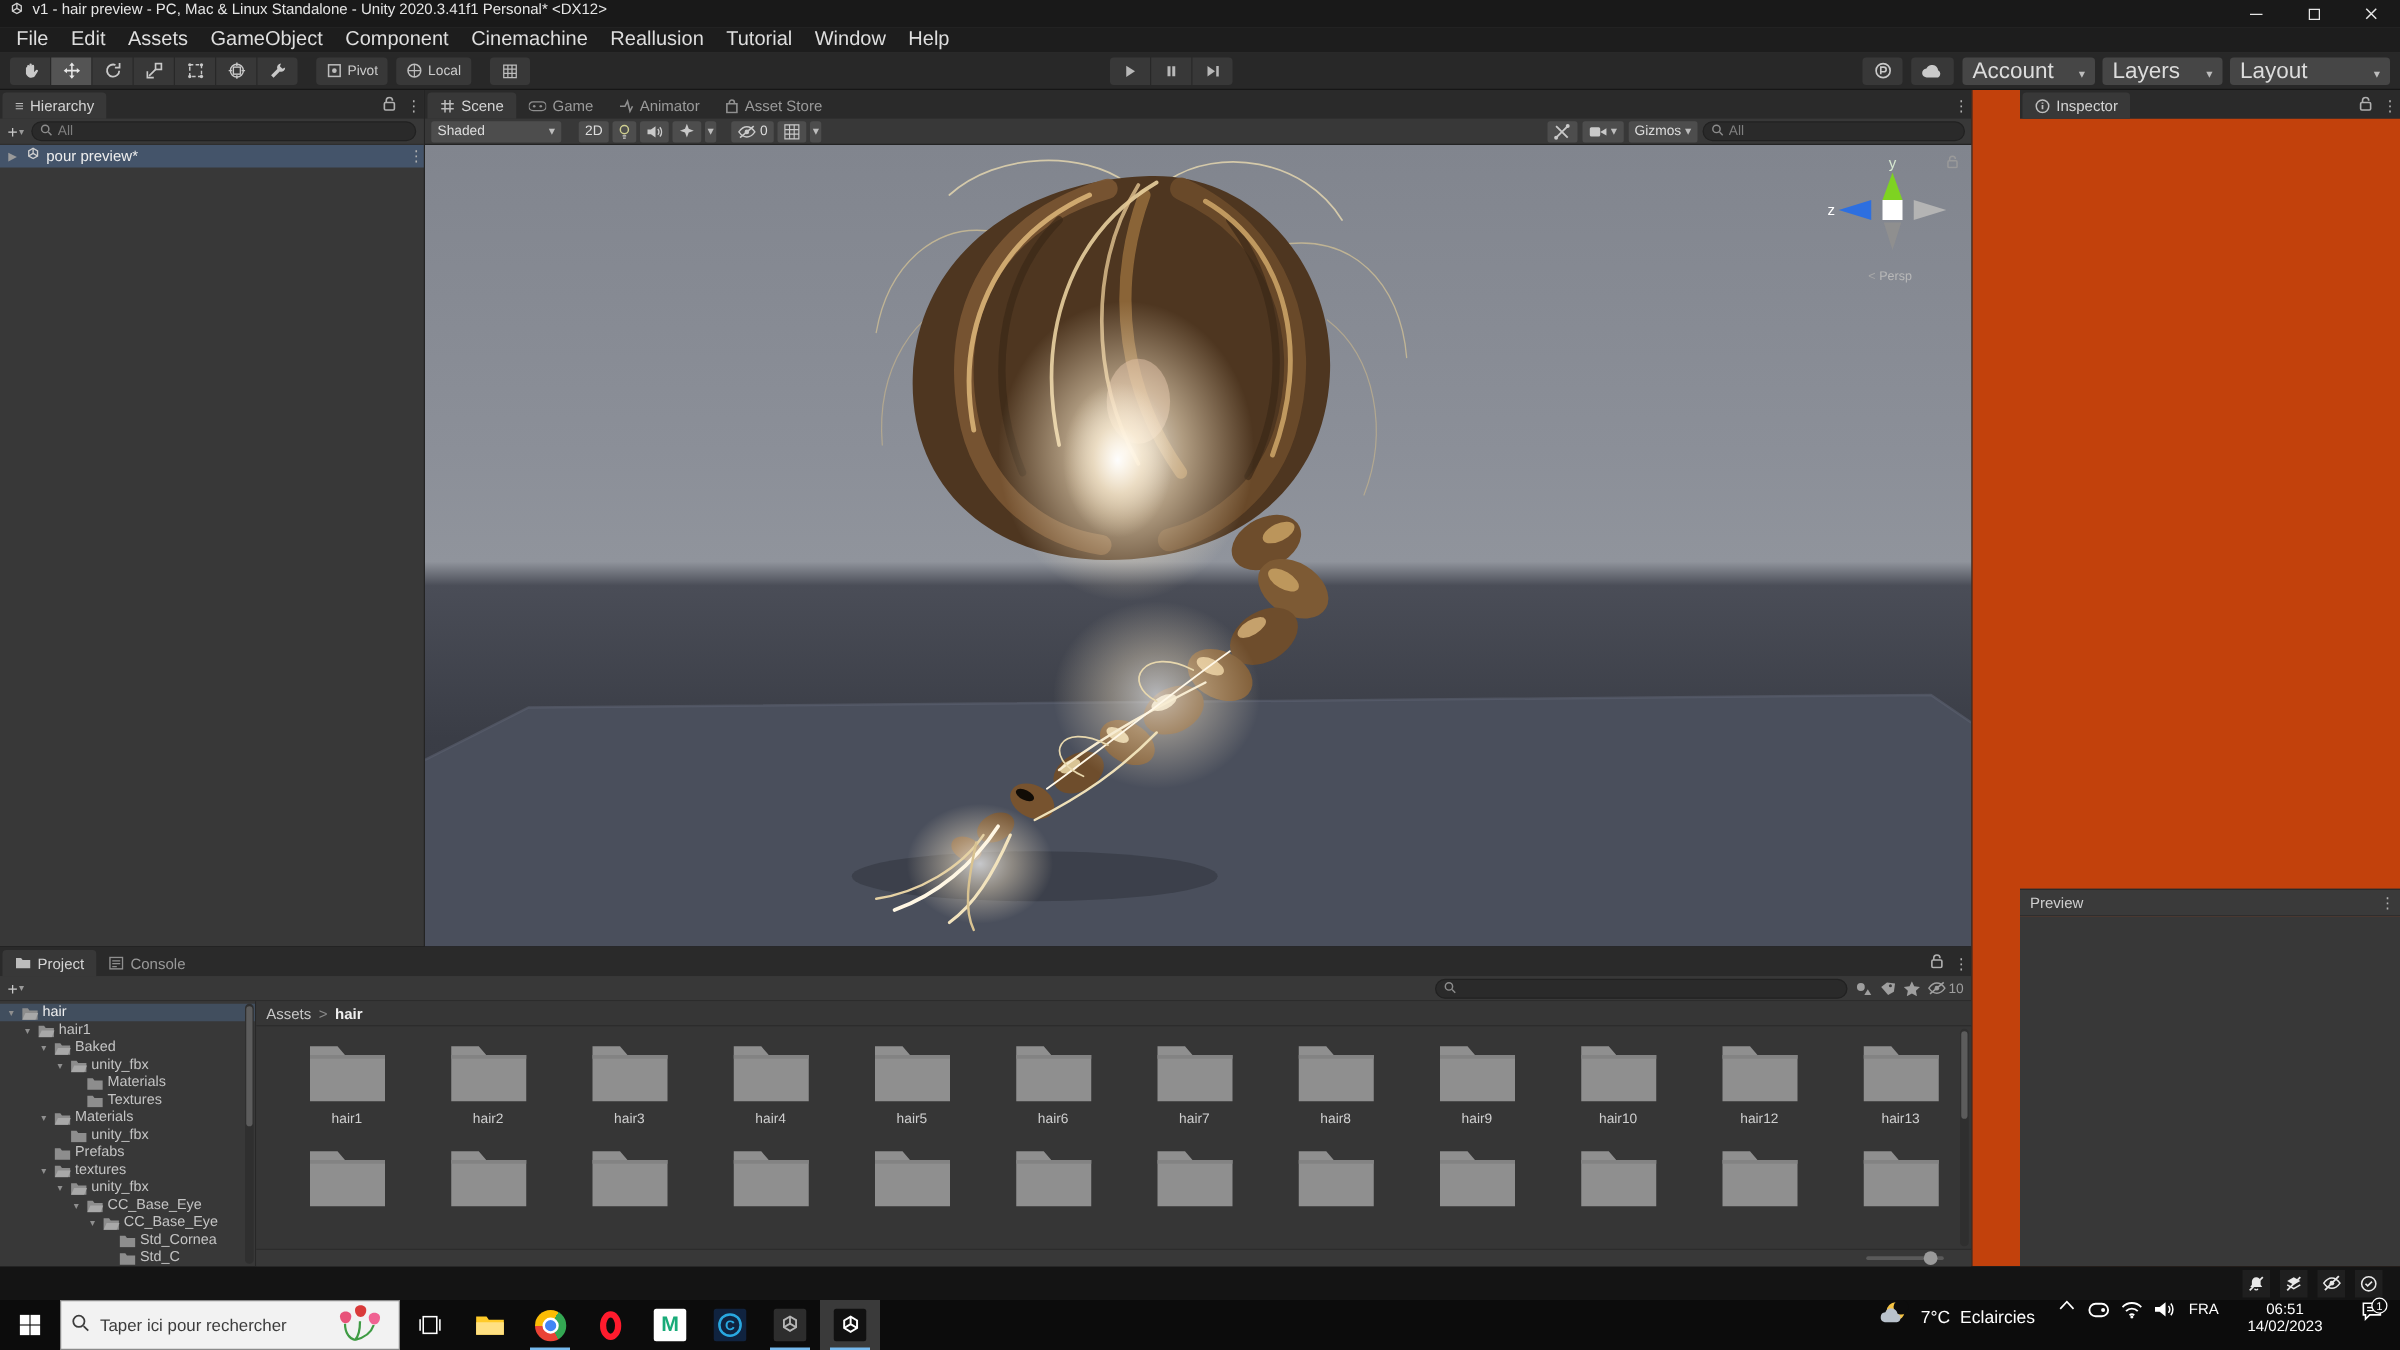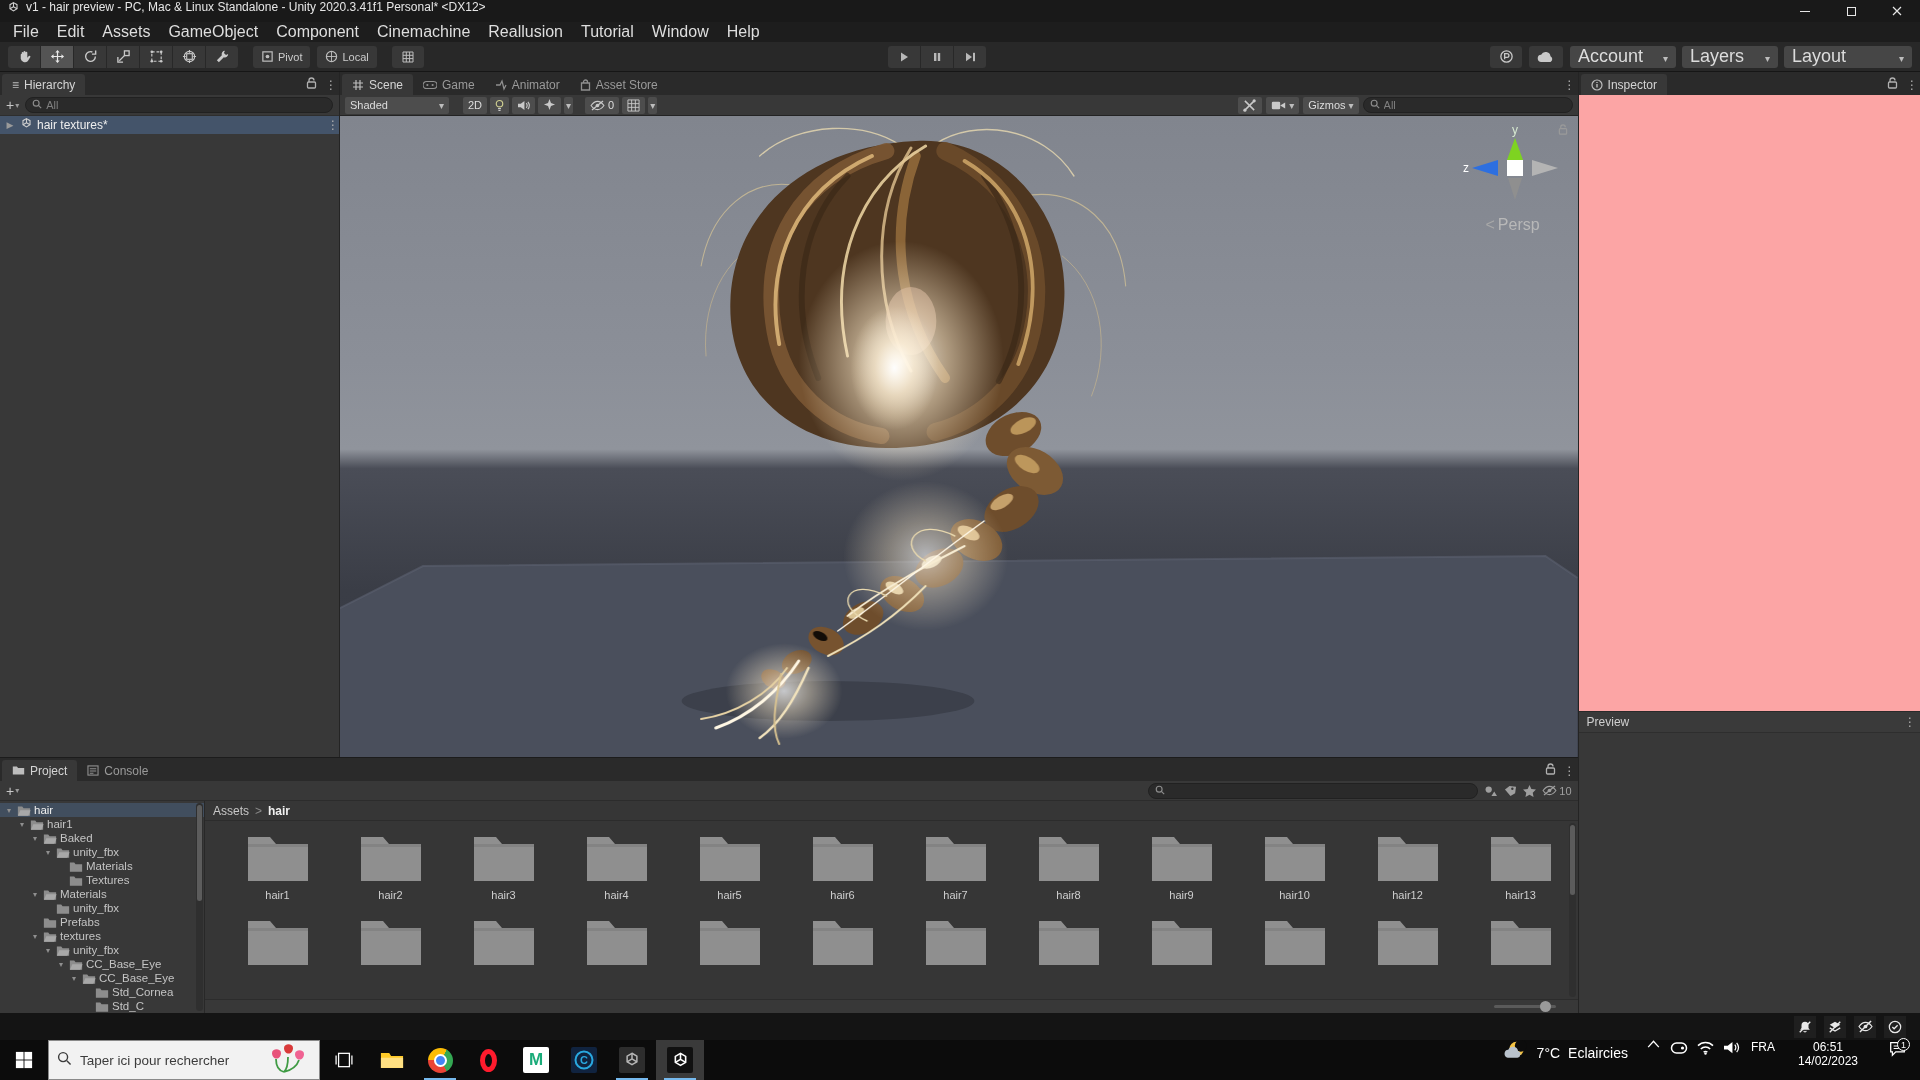--- a/index.html
+++ b/index.html
@@ -62,24 +62,24 @@
   .scenebar .right{margin-left:auto;display:flex;align-items:center;gap:4px;}
   .scene-search{width:210px;height:16px;background:#2a2a2a;border:1px solid #212121;border-radius:8px;display:flex;align-items:center;padding:0 6px;gap:4px;}
   .scene-search input{flex:1;background:transparent;border:none;outline:none;color:#c8c8c8;font-size:11px;}
   .scene-search input::placeholder{color:#7f7f7f;}
   
   .viewport{flex:1;position:relative;overflow:hidden;background:linear-gradient(#81858e 0%,#8b8f98 38%,#90949c 52%,#4a4d57 55%,#3a3d46 74%,#363944 100%);}
   .viewport svg.render{position:absolute;inset:0;width:100%;height:100%;}
   .gizmo{position:absolute;top:6px;right:10px;width:110px;text-align:center;color:#cfcfcf;}
   .gizmo .axes{position:relative;width:110px;height:92px;}
   .gizmo .lock{position:absolute;top:2px;right:0;}
-  .persp{font-size:16px;color:#b8b8b8;margin-top:2px;}
+  .persp{font-size:10px;color:#b8b8b8;margin-top:2px;}
   .persp .lt{margin-right:3px;color:#a8a8a8;}
   
-  .inspector{width:349px;display:flex;flex-direction:column;background:#fca5a5;border-left:1px solid #242424;}
+  .inspector{width:349px;display:flex;flex-direction:column;background:#c2410c;border-left:1px solid #242424;padding-left:38px;}
   .insp-body{flex:1;}
   .preview-header{height:22px;background:#3a3a3a;border-top:1px solid #2a2a2a;border-bottom:1px solid #2e2e2e;display:flex;align-items:center;padding:0 8px;color:#cfcfcf;flex:0 0 auto;}
   .preview-header .kebab{margin-left:auto;}
   .preview-body{height:280px;background:#383838;flex:0 0 auto;}
   
   .project{flex:1;display:flex;flex-direction:column;background:#383838;border-top:1px solid #1c1c1c;min-height:0;}
   .proj-toolbar{height:20px;display:flex;align-items:center;padding:1px 6px;gap:6px;background:#383838;border-bottom:1px solid #2c2c2c;flex:0 0 auto;}
   .proj-search{width:330px;height:16px;background:#2a2a2a;border:1px solid #212121;border-radius:8px;display:flex;align-items:center;padding:0 6px;gap:4px;margin-left:auto;}
   .proj-search input{flex:1;background:transparent;border:none;outline:none;color:#c8c8c8;font-size:11px;}
   .ficon{color:#9f9f9f;display:flex;align-items:center;gap:2px;font-size:11px;}
@@ -308,21 +308,21 @@
               <input placeholder="All" style="">
             </div>
           </div>
           <div class="hier-body">
             <div class="hier-row">
               <span class="tri-collapsed"></span>
               <span><svg width="13" height="13" viewBox="0 0 24 24">
                     <path d="M12 3l6.5 3.8v7.6L12 18.2 5.5 14.4V6.8Z" fill="none" stroke="#cfcfcf" stroke-width="2"></path>
                     <path d="M12 3v7.5M12 10.5l6.5 3.9M12 10.5l-6.5 3.9" stroke="#cfcfcf" stroke-width="2"></path>
                   </svg></span>
-              <span>hair textures*</span>
+              <span>pour preview*</span>
               <span class="kebab"></span>
             </div>
           </div>
         </section>
 
         <section class="scene">
           <div class="tabstrip">
             <div class="tab active">
                 <svg width="12" height="12" viewBox="0 0 12 12">
                   <path d="M1 4h10M1 8h10M4 1v10M8 1v10" stroke="#bdbdbd" stroke-width="1.2"></path>

